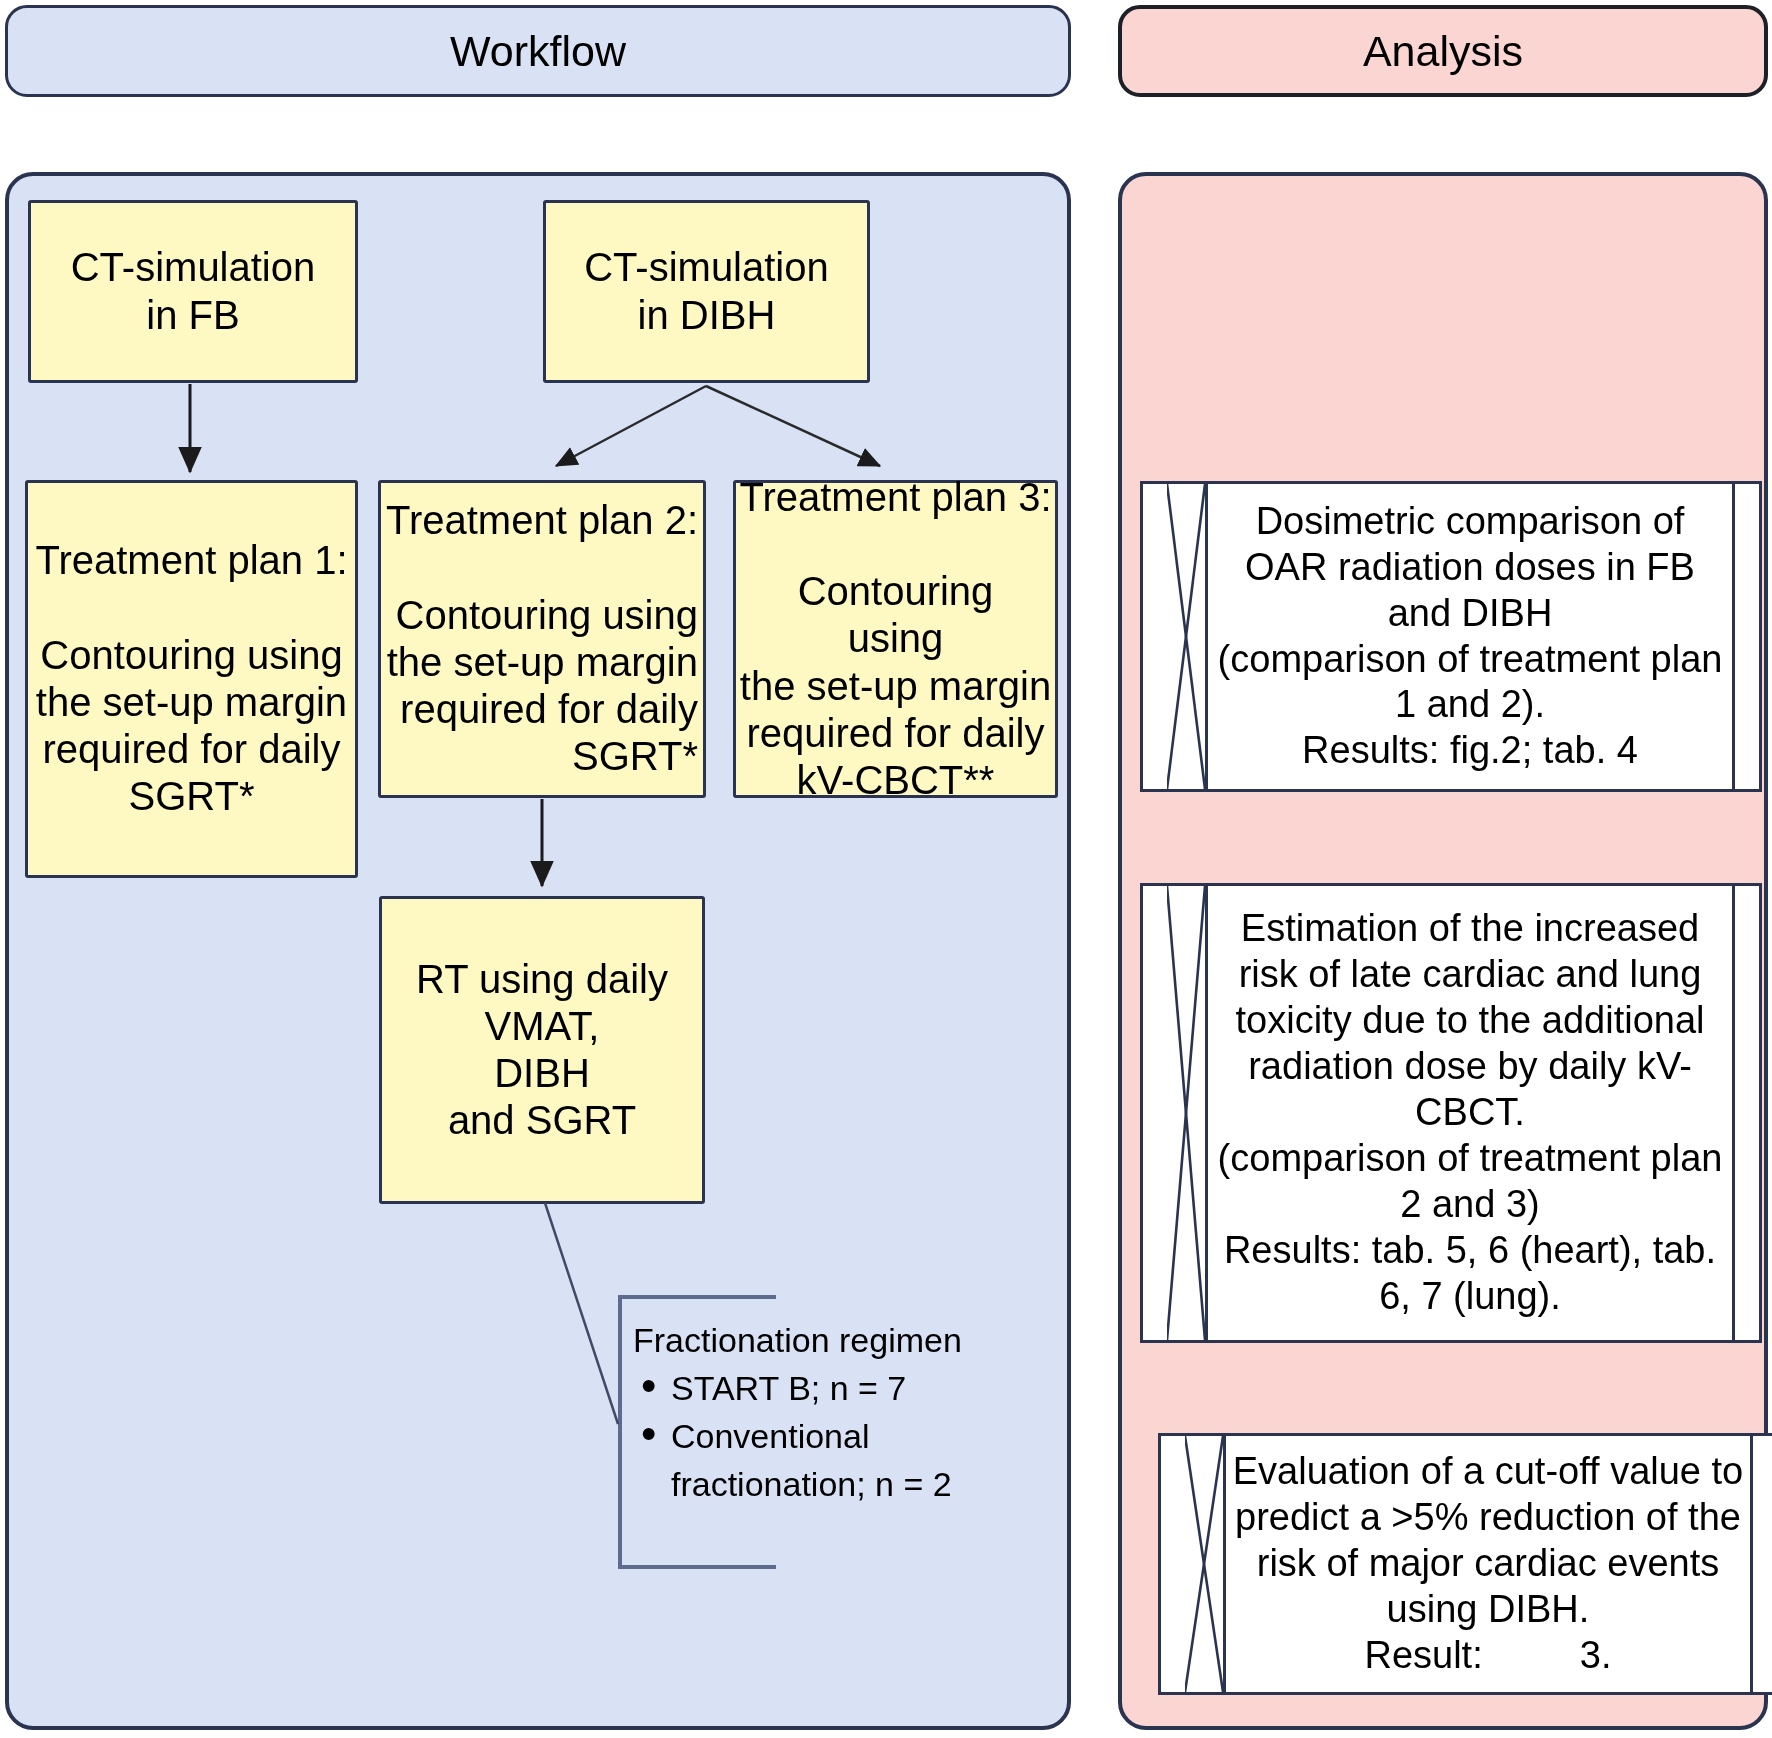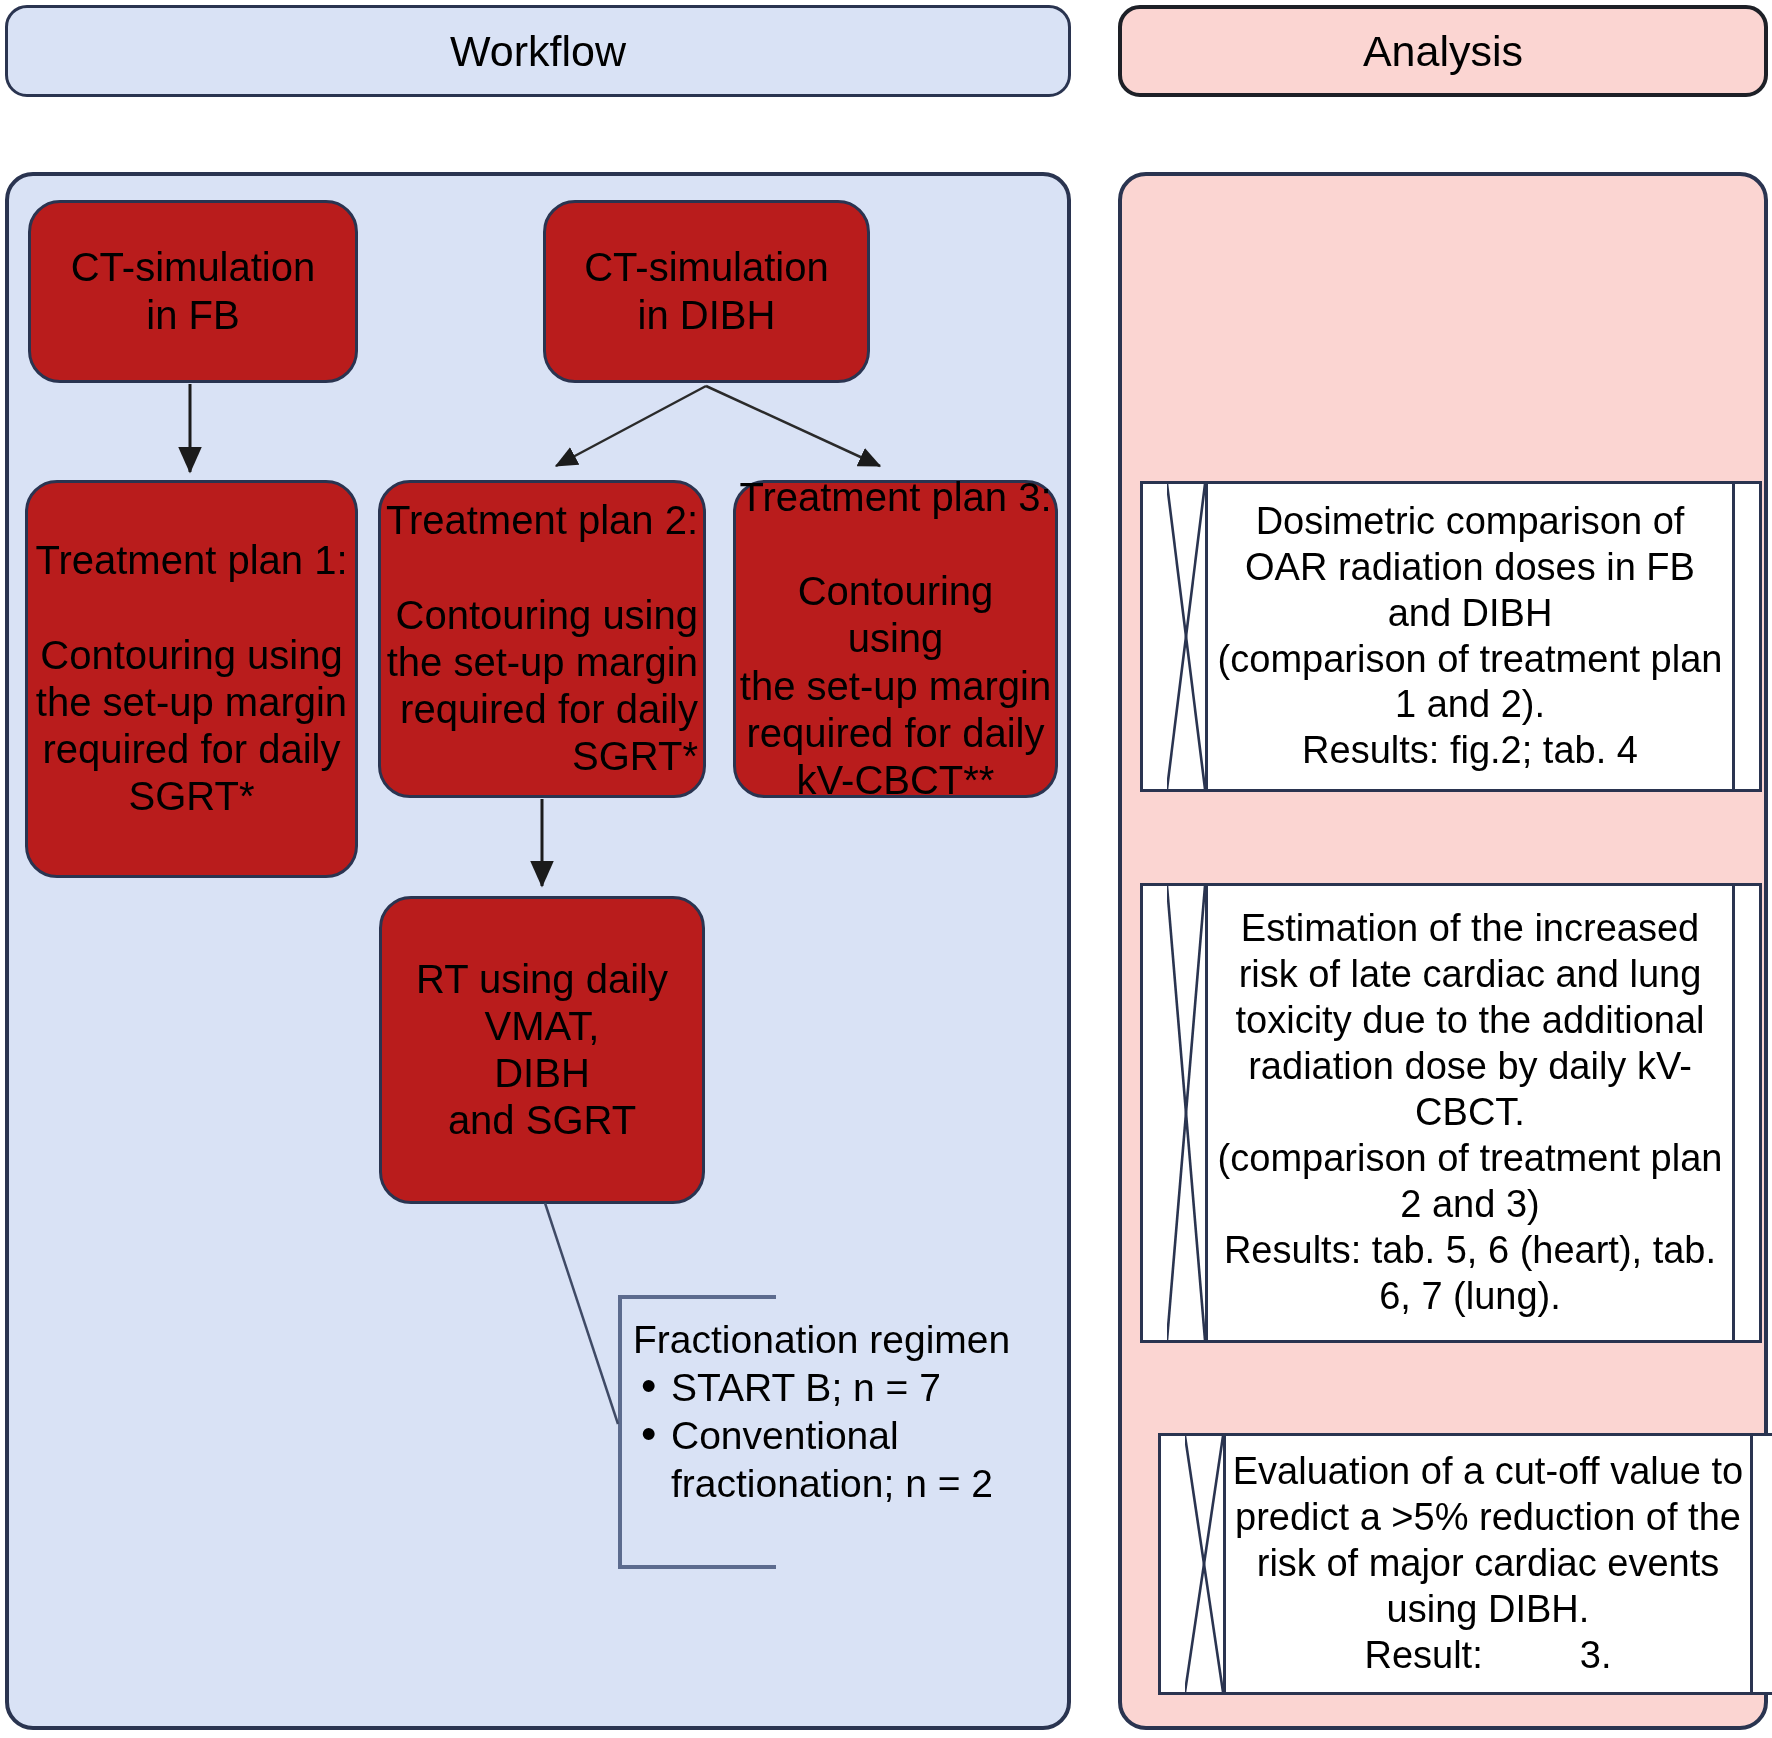--- a/index.html
+++ b/index.html
@@ -13,36 +13,36 @@
     font-size:43px;border-radius:22px;box-sizing:border-box;
   }
   .wf-hdr{left:5px;top:5px;width:1066px;height:92px;background:#d9e2f5;border:3px solid #2a3450;}
   .an-hdr{left:1118px;top:5px;width:650px;height:92px;background:#fbd5d2;border:4px solid #1d2027;}
   
   .panel{position:absolute;box-sizing:border-box;border-radius:28px;}
   .wf-panel{left:5px;top:172px;width:1066px;height:1558px;background:#d9e2f5;border:4px solid #2a3450;}
   .an-panel{left:1118px;top:172px;width:650px;height:1558px;background:#fbd5d2;border:4px solid #2a3450;}
   
   .wbox{
-    position:absolute;box-sizing:border-box;background:#b91c1c;border:3px solid #2a3450;border-radius:32px;
+    position:absolute;box-sizing:border-box;background:#fef9c3;border:3px solid #2a3450;border-radius:3px;
     display:flex;align-items:center;justify-content:center;text-align:center;
     font-size:40px;line-height:1.18;white-space:pre-wrap;padding:2px 3px;
   }
   .b-ctfb{left:19px;top:24px;width:330px;height:183px;}
   .b-ctdibh{left:534px;top:24px;width:327px;height:183px;}
   .b-plan1{left:16px;top:304px;width:333px;height:398px;}
   .b-plan2{left:369px;top:304px;width:328px;height:318px;text-align:right;}
   .b-plan3{left:724px;top:304px;width:325px;height:318px;}
   .b-rt{left:370px;top:720px;width:326px;height:308px;}
   
   .bracket{
     position:absolute;left:609px;top:1119px;width:158px;height:274px;box-sizing:border-box;
     border-top:4px solid #5c6b8e;border-left:4px solid #5c6b8e;border-bottom:4px solid #5c6b8e;
   }
-  .fraction{position:absolute;left:616px;top:1140px;width:424px;font-size:39px;line-height:48px;}
+  .fraction{position:absolute;left:616px;top:1140px;width:424px;font-size:34px;line-height:48px;}
   .fraction-title{margin-left:8px;}
   .fraction-list{list-style:none;margin:0;padding:0 0 0 46px;}
   .fraction-list li{position:relative;}
   .fraction-list li::before{content:"\2022";position:absolute;left:-30px;top:-2px;font-size:44px;}
   
   .abox{
     position:absolute;box-sizing:border-box;background:#ffffff;border:3px solid #2a3450;
     display:flex;align-items:stretch;padding-left:24px;
   }
   .a1{left:18px;top:305px;width:622px;height:311px;}

